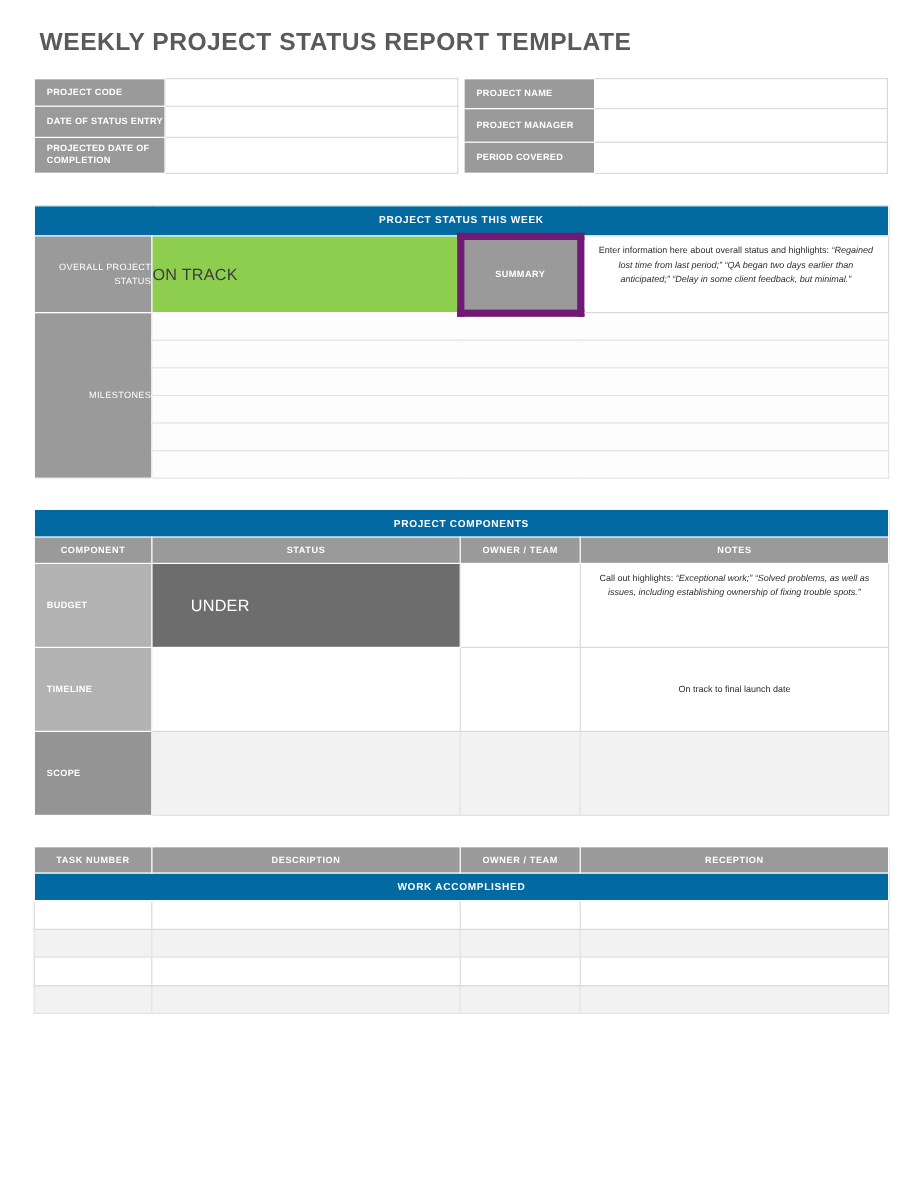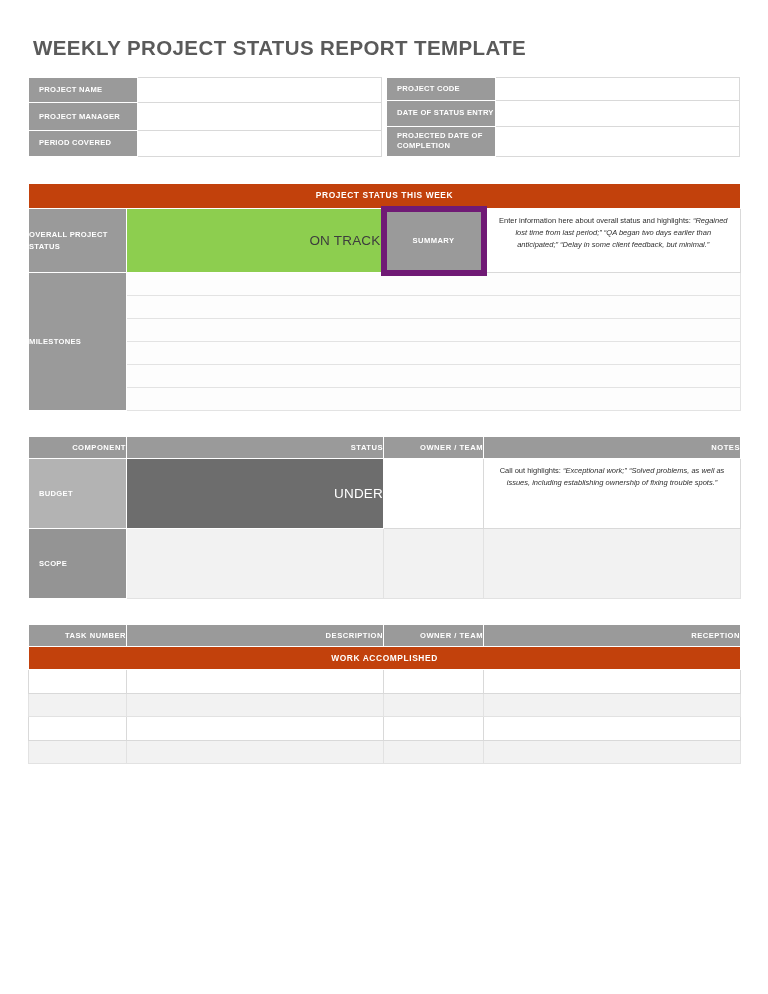--- a/index.html
+++ b/index.html
@@ -19,21 +19,21 @@
     width: 768px;
     height: 994px;
     box-sizing: border-box;
     padding: 0 28px;
   }
   .doc-title {
     font-size: 20.5px;
     font-weight: bold;
     color: #5a5a5a;
     letter-spacing: 0.4px;
-    padding-top: 36px;
+    padding-top: 24px;
     padding-bottom: 0;
     margin: 0 0 0 5px;
     white-space: nowrap;
   }
 
   table {
     border-collapse: collapse;
     table-layout: fixed;
     width: 712px;
   }
@@ -70,60 +70,60 @@
     display: flex;
     justify-content: space-between;
   }
   .top-tbl { width: 354px; border-collapse: collapse; table-layout: fixed; }
   .top-tbl td.lbl { width: 98px; }
   .top-tbl tr { height: 23px; }
   .top-tbl tr.tall { height: 26px; }
 
   
   .sec-bar {
-    background: #c2410c;
+    background: #0369a1;
     color: #ffffff;
     font-weight: bold;
     font-size: 8.4px;
     letter-spacing: 0.6px;
     text-align: center;
     padding: 6px 0;
     border: 1px solid #ffffff;
   }
   .col-head {
     background: #9a9a9a;
     color: #ffffff;
     font-weight: bold;
     font-size: 7.6px;
     letter-spacing: 0.5px;
-    text-align: right;
+    text-align: center;
     padding: 6px 0;
     border: 1px solid #ffffff;
   }
 
   
   .status-tbl { margin-top: 26px; }
   .c-lbl   { width: 98px; }
   .c-stat  { width: 257px; }
   .c-own   { width: 100px; }
   .c-notes { width: 257px; }
 
   .vlbl {
     background: #9a9a9a;
     color: #ffffff;
-    font-weight: bold;
+    font-weight: normal;
     font-size: 7.6px;
     letter-spacing: 0.3px;
+    text-align: right;
+    line-height: 1.5;
+    border: 1px solid #ffffff;
+    text-transform: uppercase;
+  }
+  .status-cell {
     text-align: left;
-    line-height: 1.5;
-    border: 1px solid #ffffff;
-    text-transform: uppercase;
-  }
-  .status-cell {
-    text-align: right;
     font-size: 13.5px;
     color: #3d3d3d;
     border: 1px solid #ffffff;
     letter-spacing: 0.2px;
   }
   .status-green  { background: #8dce4f; }
   .status-amber  { background: #fdc10b; }
   .status-dark   { background: #6d6d6d; color: #ffffff; padding-left: 32px; }
   .summary-lbl {
     background: #9a9a9a;
@@ -187,46 +187,46 @@
 
 <div class="page">
 
   <h1 class="doc-title">WEEKLY PROJECT STATUS REPORT TEMPLATE</h1>
 
   <div class="top-wrap">
 
     <table class="top-tbl">
       <tbody>
           <tr>
-        <td class="lbl">PROJECT NAME</td>
+        <td class="lbl">PROJECT CODE</td>
         <td class="fill"></td>
       </tr>
       <tr class="tall">
-        <td class="lbl">PROJECT MANAGER</td>
+        <td class="lbl">DATE OF STATUS ENTRY</td>
         <td class="fill"></td>
       </tr>
       <tr>
-        <td class="lbl">PERIOD COVERED</td>
+        <td class="lbl">PROJECTED DATE OF COMPLETION</td>
         <td class="fill"></td>
       </tr>
     </tbody>
       </table>
 
     <table class="top-tbl">
       <tbody>
           <tr>
-        <td class="lbl">PROJECT CODE</td>
+        <td class="lbl">PROJECT NAME</td>
         <td class="fill"></td>
       </tr>
       <tr class="tall">
-        <td class="lbl">DATE OF STATUS ENTRY</td>
+        <td class="lbl">PROJECT MANAGER</td>
         <td class="fill"></td>
       </tr>
       <tr>
-        <td class="lbl">PROJECTED DATE OF COMPLETION</td>
+        <td class="lbl">PERIOD COVERED</td>
         <td class="fill"></td>
       </tr>
     </tbody>
       </table>
 
   </div>
 
   <table class="status-tbl">
     <colgroup>
       <col class="c-lbl">
@@ -271,36 +271,45 @@
 
   <table class="comp-tbl">
     <colgroup>
       <col class="c-lbl">
         <col class="c-stat">
         <col class="c-own">
         <col class="c-notes">
     </colgroup>
 
     <tbody>
+        <tr>
+      <td class="sec-bar" colspan="4">PROJECT COMPONENTS</td>
+    </tr>
 
     <tr>
       <td class="col-head">COMPONENT</td>
       <td class="col-head">STATUS</td>
       <td class="col-head">OWNER / TEAM</td>
       <td class="col-head">NOTES</td>
     </tr>
 
     <tr class="comp-row">
       <td class="comp-lbl comp-lbl-light">BUDGET</td>
       <td class="status-cell status-dark">UNDER</td>
       <td class="fill"></td>
       <td class="notes-cell"><span>Call out highlights: </span><em>“Exceptional work;” “Solved problems, as well as issues, including establishing ownership of fixing trouble spots.”</em></td>
     </tr>
 
 
+    <tr class="comp-row">
+      <td class="comp-lbl comp-lbl-light">TIMELINE</td>
+      <td class="fill"></td>
+      <td class="fill"></td>
+      <td class="notes-center-white">On track to final launch date</td>
+    </tr>
 
     <tr class="comp-row">
       <td class="comp-lbl comp-lbl-dark">SCOPE</td>
       <td class="fill-alt"></td>
       <td class="fill-alt"></td>
       <td class="fill-alt"></td>
     </tr>
   </tbody>
     </table>
 

